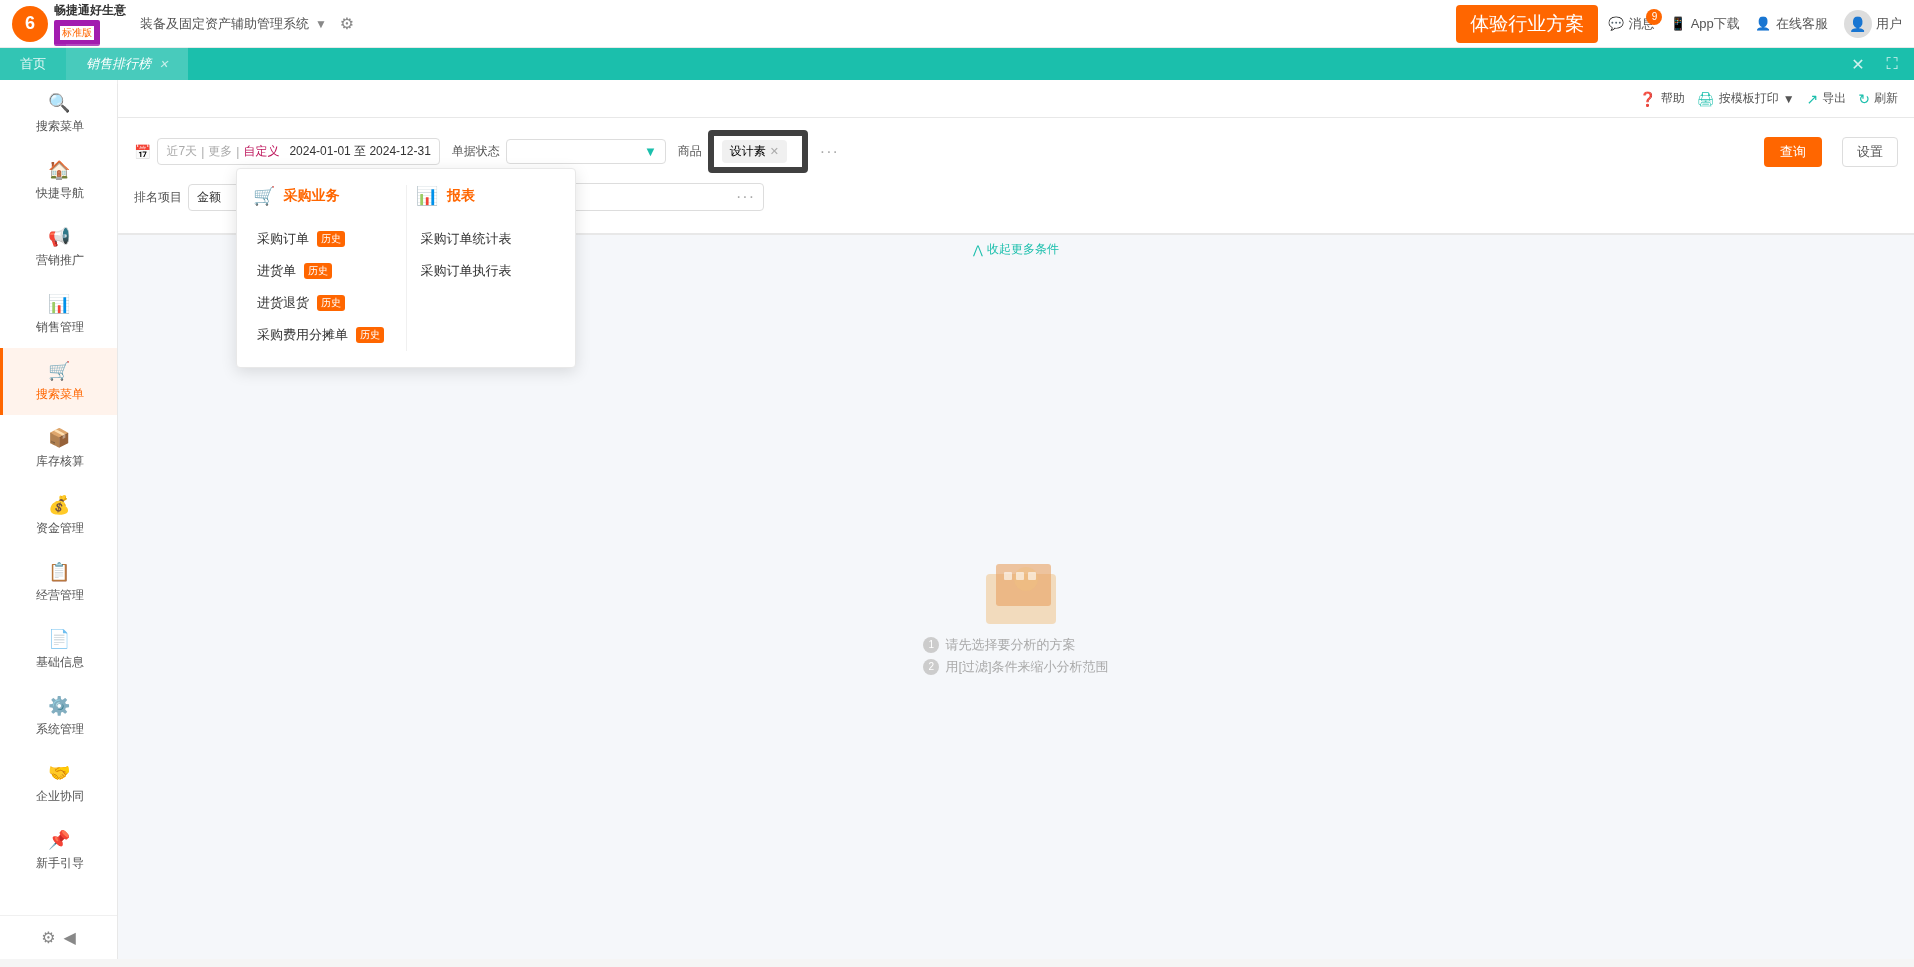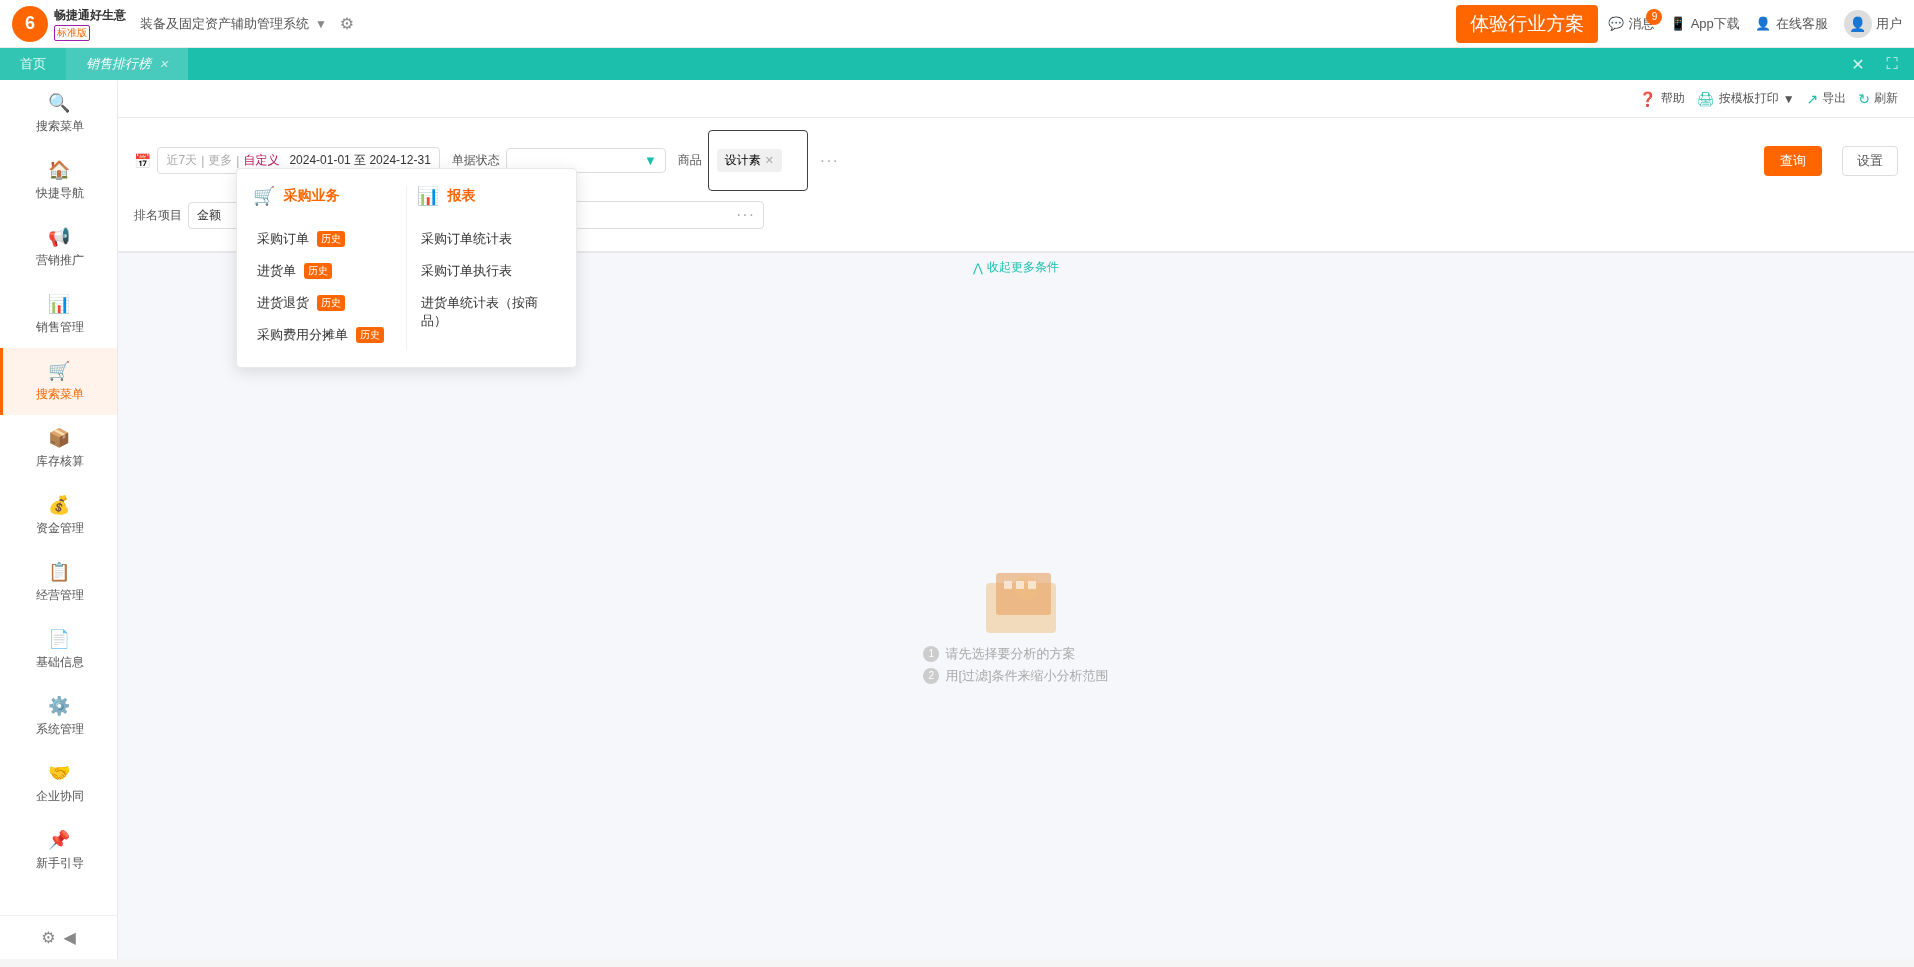--- a/index.html
+++ b/index.html
@@ -5,21 +5,21 @@
     * { margin: 0; padding: 0; box-sizing: border-box; }
     body { font-family: 'Microsoft YaHei', Arial, sans-serif; font-size: 13px; background: #f5f5f5; overflow: hidden; width: 1914px; height: 967px; }
 
     
     .top-bar {
       display: flex; align-items: center; height: 48px; background: #fff;
       border-bottom: 1px solid #e8e8e8; padding: 0 12px; gap: 10px;
     }
     .logo-area { display: flex; align-items: center; width: 118px; min-width: 118px; }
     .logo-icon { width: 36px; height: 36px; background: #f60; border-radius: 50%; display: flex; align-items: center; justify-content: center; color: #fff; font-size: 18px; font-weight: bold; margin-right: 6px; }
-    .logo-tag { font-size: 10px; color: #f60; border: 1px solid #a21caf; border-radius: 2px; padding: 0 2px; margin-top: 1px; display: inline-block; }
+    .logo-tag { font-size: 10px; color: #f60; border: 6px solid #a21caf; border-radius: 2px; padding: 0 2px; margin-top: 1px; display: inline-block; }
     .system-name { color: #555; font-size: 13px; flex: 1; }
     .system-name-inner { display: flex; align-items: center; gap: 6px; }
     .dropdown-btn { background: none; border: none; cursor: pointer; color: #888; font-size: 12px; }
     .settings-btn { background: none; border: none; cursor: pointer; color: #888; font-size: 16px; width: 28px; height: 28px; display: flex; align-items: center; justify-content: center; }
     .industry-btn { background: #f60; color: #fff; border: none; border-radius: 4px; padding: 6px 14px; cursor: pointer; font-size: 19px; }
     .top-right { display: flex; align-items: center; gap: 16px; margin-left: auto; }
     .top-right-item { display: flex; align-items: center; gap: 4px; color: #555; cursor: pointer; font-size: 13px; position: relative; }
     .badge { background: #f60; color: #fff; font-size: 10px; border-radius: 50%; width: 16px; height: 16px; display: flex; align-items: center; justify-content: center; position: absolute; top: -6px; right: -8px; }
     .user-avatar { width: 28px; height: 28px; background: #ddd; border-radius: 50%; display: flex; align-items: center; justify-content: center; color: #888; font-size: 14px; }
 
@@ -246,21 +246,21 @@
         <div class="filter-item">
           <span class="filter-label">单据状态</span>
           <div style="display:flex;align-items:center;border:1px solid #ddd;border-radius:4px;padding:4px 8px;min-width:160px;cursor:pointer;">
             <span style="flex:1;font-size:12px;color:#999;"></span>
             <span style="color:#1bbfac;">▼</span>
           </div>
         </div>
 
         <div class="filter-item">
           <span class="filter-label">商品</span>
-          <div style="display:flex;align-items:flex-start;border:1px solid #404040;border-radius:4px;padding:18px 8px;min-width:100px;cursor:pointer;gap:4px;">
+          <div style="display:flex;align-items:flex-start;border:6px solid #404040;border-radius:4px;padding:4px 8px;min-width:100px;cursor:pointer;gap:4px;">
             <span class="filter-tag">
               <span>设计素</span>
               <span class="close">✕</span>
             </span>
           </div>
         </div>
         <span class="filter-dots">···</span>
 
         <div class="action-buttons" style="margin-left:auto;">
           <button class="btn-query">查询</button>
@@ -354,20 +354,17 @@
         <div class="dropdown-col-title">
           <span class="col-icon">📊</span>
           <span>报表</span>
         </div>
         <div class="dropdown-menu-item">
           <span>采购订单统计表</span>
         </div>
         <div class="dropdown-menu-item">
           <span>采购订单执行表</span>
         </div>
-        <div class="dropdown-menu-item">
-          <span>进货单统计表（按商品）</span>
-        </div>
       </div>
     </div>
 
   </div>
 </div>
 
 </body></html>

